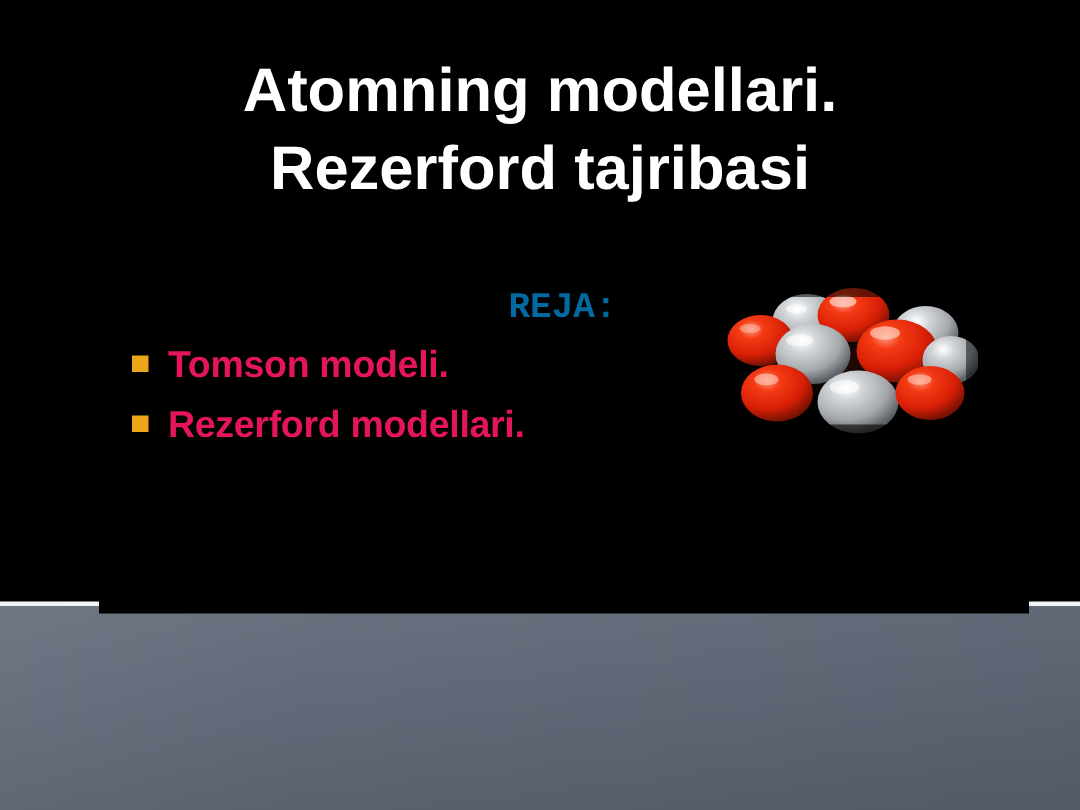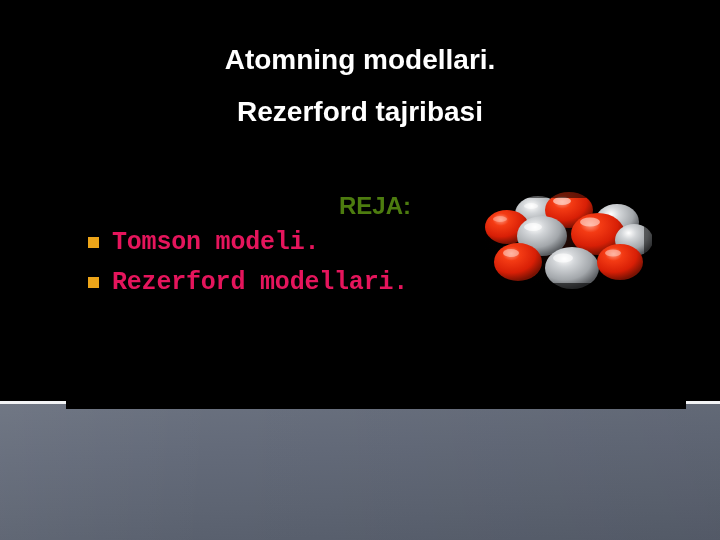--- a/index.html
+++ b/index.html
@@ -62,39 +62,40 @@
     position: absolute;
     left: 0;
     top: 34px;
     width: 720px;
     text-align: center;
     z-index: 5;
   }
   .title-line {
     display: block;
     color: #ffffff;
-    font-size: 28px;
+    font-size: 41px;
     font-weight: bold;
     line-height: 52px;
     letter-spacing: 0px;
     white-space: nowrap;
   }
 
   
   .reja-heading {
     position: absolute;
     left: 90px;
     top: 192px;
     width: 570px;
     text-align: center;
-    color: #4d7c0f;
+    color: #0369a1;
     font-size: 24px;
     font-weight: bold;
     line-height: 28px;
     z-index: 6;
+    font-family: Liberation Mono, monospace;
   }
 
   
   .bullet-list {
     position: absolute;
     left: 88px;
     top: 224px;
     width: 560px;
     margin: 0;
     padding: 0;
@@ -115,21 +116,20 @@
     position: absolute;
     left: 0;
     top: 13px;
     width: 11px;
     height: 11px;
     background: #eda519;
     display: block;
   }
   .bullet-text {
     display: block;
-    font-family: Liberation Mono, monospace;
   }
 
   
   .molecule {
     position: absolute;
     left: 474px;
     top: 188px;
     width: 178px;
     height: 104px;
     z-index: 7;

